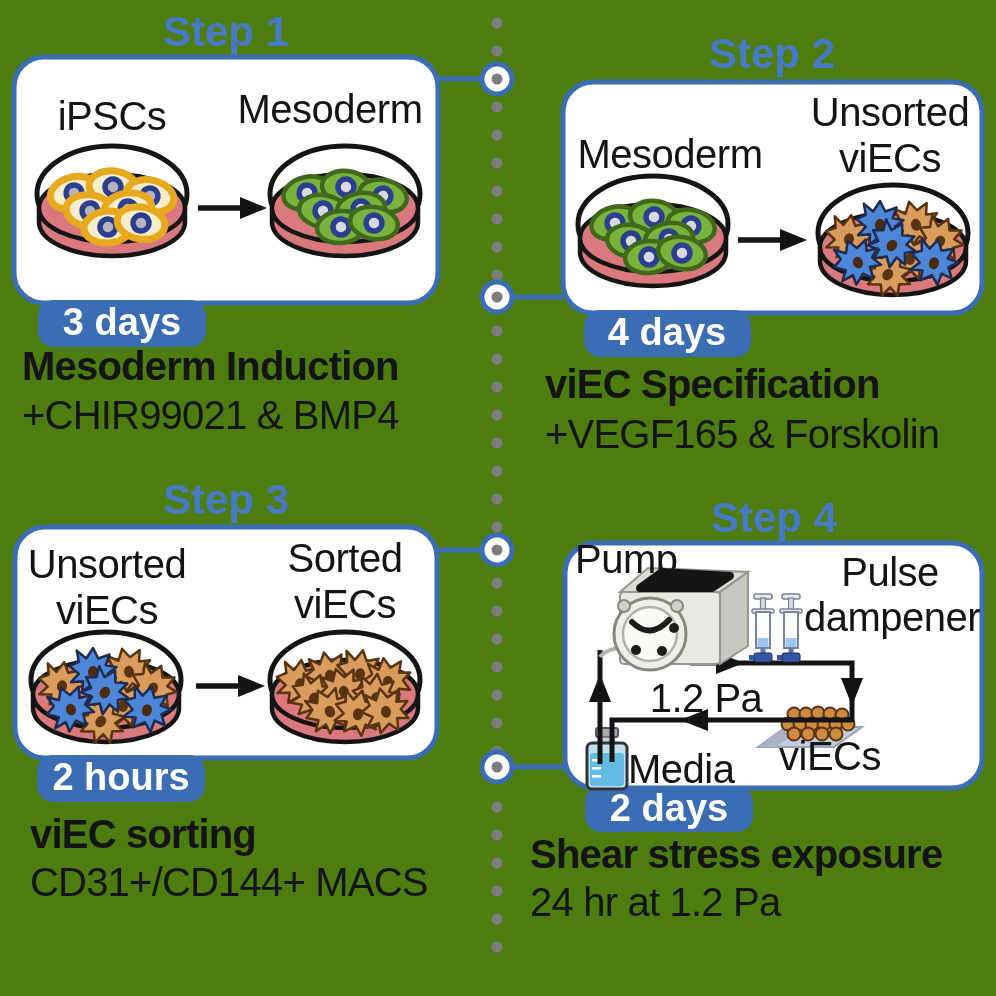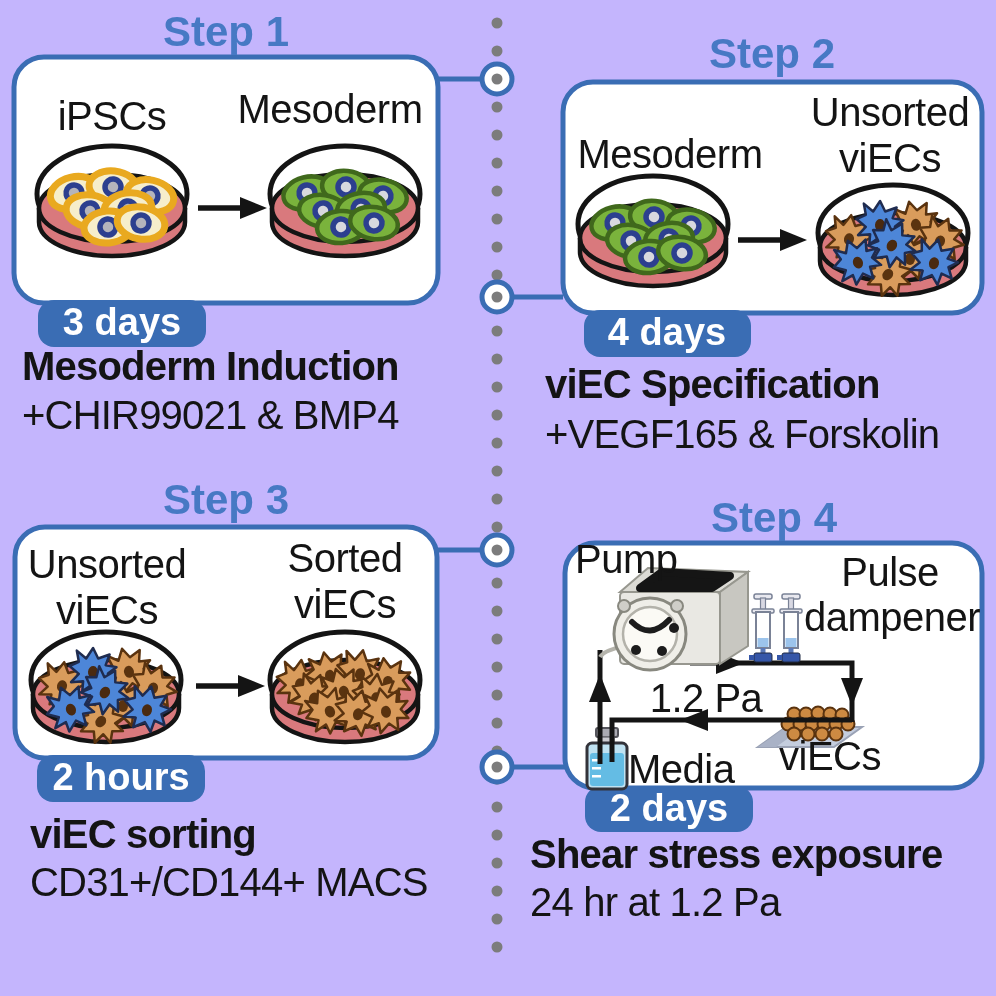--- a/index.html
+++ b/index.html
@@ -1,16 +1,16 @@
 <!DOCTYPE html>
 <html style="--accent-blue: #3a6db4; --title-blue: #4779c4; --ink: #141414; --dot-gray: #7c7c7c; --dish-pink: #d9797d; --ipsc-gold: #e9a91f; --ipsc-cream: #f6eecb; --nucleus-blue: #2c3f8f; --nucleus-center: #b4b4bc; --meso-green: #7ab33c; --meso-green-dark: #40691c; --viec-tan: #d99c5c; --viec-blue: #4d86d8; --cell-nucleus-brown: #5a330f; --media-blue: #64bce4; --badge-text: #ffffff;"><head>
 <meta charset="utf-8">
 <style>
   html,body{margin:0;padding:0;background:#fff}
-  .stage{width:996px;height:996px;position:relative;background:#c4b5fd}
+  .stage{width:996px;height:996px;position:relative;background:#4d7c0f}
   svg{display:block}
   text{font-family:"Liberation Sans",sans-serif;fill:var(--ink)}
   .step-title{font-size:42px;font-weight:700;fill:var(--title-blue);text-anchor:middle}
   .lbl{font-size:40px;text-anchor:middle;letter-spacing:-0.5px}
   .lbl-start{font-size:40px;text-anchor:start;letter-spacing:-0.5px}
   .heading{font-size:40px;font-weight:700;letter-spacing:-0.8px}
   .sub{font-size:40px;letter-spacing:-0.8px}
   .badge-txt{font-size:38px;font-weight:700;fill:var(--badge-text);text-anchor:middle}
   .panel{fill:#fff;stroke:var(--accent-blue);stroke-width:5}
   .badge{fill:var(--accent-blue)}

